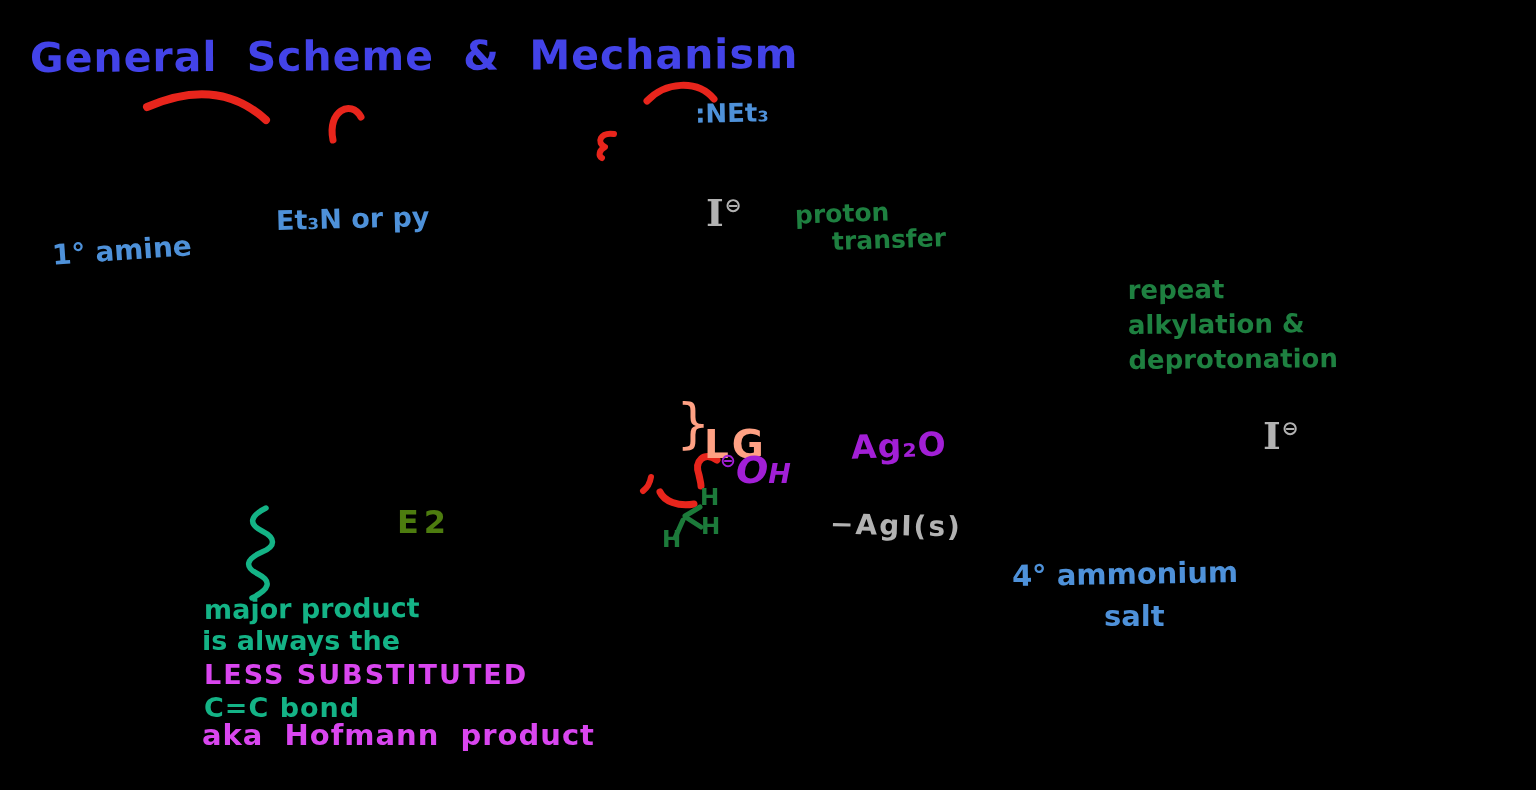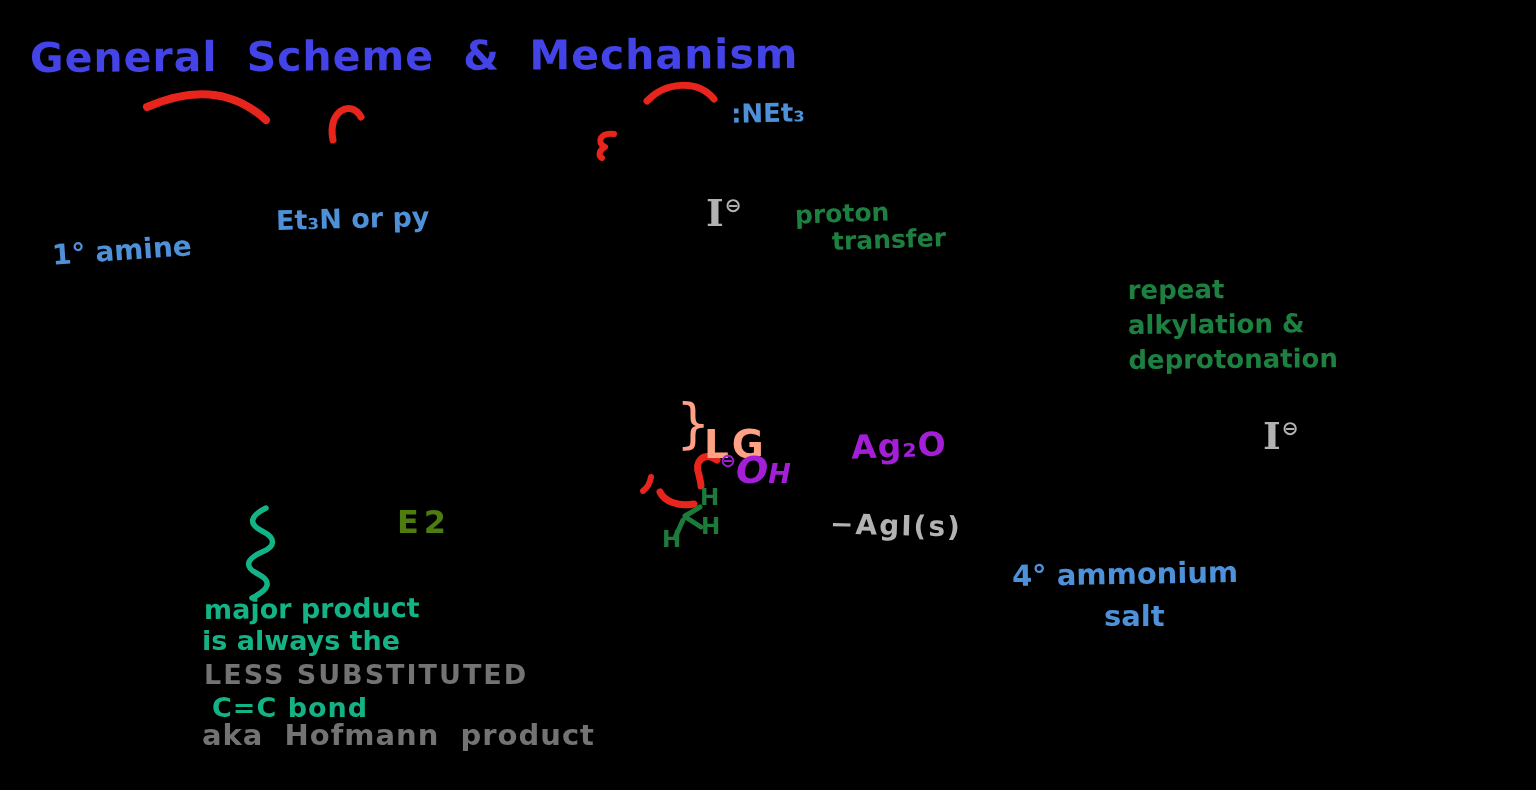--- a/index.html
+++ b/index.html
@@ -3,41 +3,41 @@
 <meta charset="utf-8">
 <style>
   html,body{margin:0;padding:0;background:#000;}
   #canvas{
     position:relative;width:1536px;height:790px;background:#000;
     overflow:hidden;font-family:"DejaVu Sans",sans-serif;font-weight:bold;border-radius:32px;
   }
   .t{position:absolute;white-space:nowrap;line-height:1.1;}
   #title{left:30px;top:34px;font-size:41px;color:#4343e8;letter-spacing:1px;word-spacing:14px;transform:rotate(-0.3deg);}
   .blue{color:#4e91d9;}
-  #net3{left:731px;top:99px;font-size:26px;transform:rotate(-1deg);}
+  #net3{left:695px;top:99px;font-size:26px;transform:rotate(-1deg);}
   #et3n{left:276px;top:204px;font-size:27px;transform:rotate(-1.5deg);}
   #amine{left:52px;top:236px;font-size:28px;transform:rotate(-4deg);}
   #ammonium1{left:1012px;top:559px;font-size:29px;transform:rotate(-1deg);}
   #ammonium2{left:1104px;top:601px;font-size:29px;}
   .gray{color:#b2b2b2;}
   .iodide .i-sym{font-family:"DejaVu Serif",serif;font-size:38px;}
   .iodide .charge{font-size:20px;vertical-align:14px;margin-left:1px;}
   #iodide1{left:706px;top:192px;}
   #iodide2{left:1263px;top:415px;}
   #agi{left:830px;top:511px;font-size:28px;letter-spacing:2px;transform:rotate(1.5deg);}
   .green{color:#1e8040;}
   #proton{left:795px;top:200px;font-size:25px;transform:rotate(-2deg);}
   #transfer{left:832px;top:226px;font-size:25px;transform:rotate(-2deg);}
   #repeat{left:1128px;top:272px;font-size:26px;line-height:35px;transform:rotate(-0.5deg);}
   #e2{left:397px;top:505px;font-size:32px;color:#4d7c0f;letter-spacing:5px;}
   .teal{color:#14b386;}
   #major1{left:204px;top:594px;font-size:27px;transform:rotate(-0.5deg);}
   #major2{left:202px;top:626px;font-size:27px;text-align:center;}
-  #major4{left:204px;top:693px;font-size:27px;letter-spacing:1px;margin-left:8px;}
-  .pink{color:#737373;}
+  #major4{left:204px;top:693px;font-size:27px;letter-spacing:1px;}
+  .pink{color:#d946ef;}
   #major3{left:204px;top:660px;font-size:27px;letter-spacing:2px;}
   #major5{left:202px;top:720px;font-size:29px;word-spacing:10px;letter-spacing:1px;}
   .salmon{color:#ffa184;}
   #lgbrace{left:676px;top:394px;font-size:54px;font-weight:normal;}
   #lg{left:704px;top:424px;font-size:39px;letter-spacing:3px;}
   .purple{color:#a21fd6;}
   #ag2o{left:851px;top:428px;font-size:33px;transform:rotate(-2deg);letter-spacing:1px;}
   #hydroxide{left:720px;top:450px;font-style:italic;}
   #hydroxide .charge{font-size:19px;vertical-align:16px;}
   #hydroxide .big-o{font-size:38px;}

